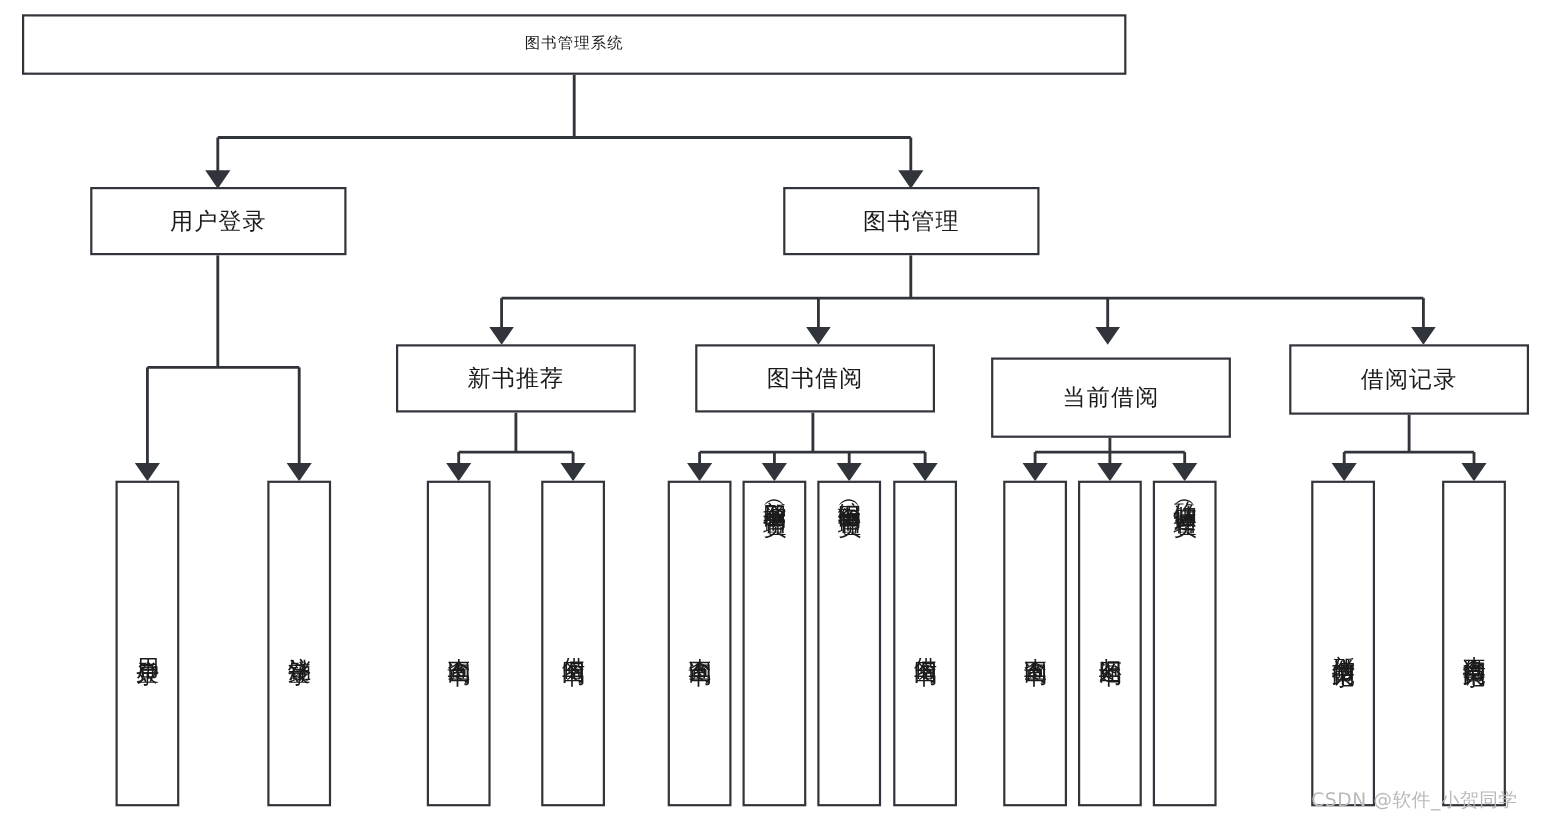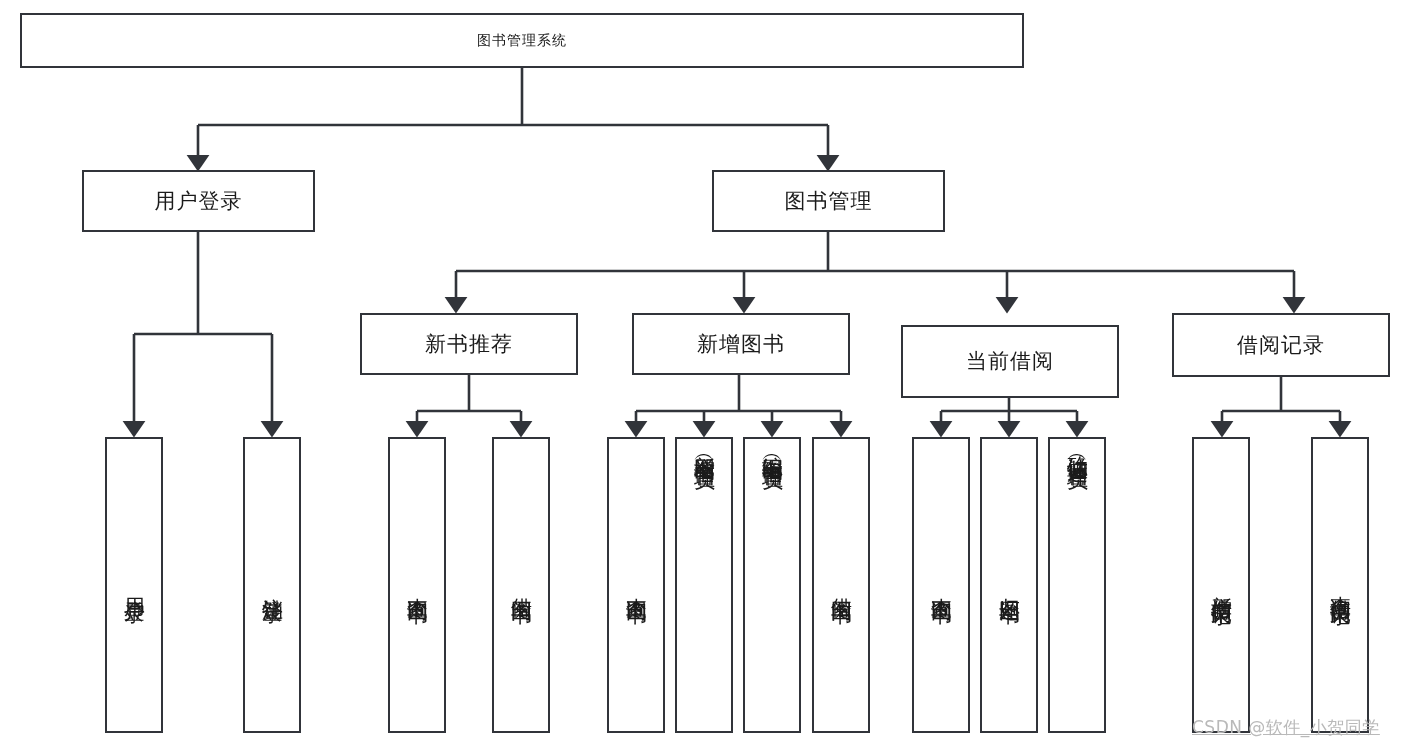--- a/index.html
+++ b/index.html
@@ -56,21 +56,20 @@
   }
   .node.leaf.vtop{align-items:flex-start;}
   .node.leaf.vmid{align-items:center;}
   .watermark{
     position:absolute;
     font-size:17px;
     color:#b9b9b9;
     letter-spacing:0.5px;
     white-space:nowrap;
     font-family:"DejaVu Sans","Liberation Sans",sans-serif;
-    text-decoration:underline;
   }
 </style>
 </head>
 <body>
 
 <div id="canvas">
 
   <svg class="wires" viewBox="0 0 1405 747" xmlns="http://www.w3.org/2000/svg">
     <defs>
       <marker id="ah" markerWidth="11" markerHeight="11" refX="1.2" refY="5.0" orient="auto" markerUnits="strokeWidth">
@@ -129,21 +128,21 @@
     <span class="lbl">用户登录</span>
   </div>
   <div class="node" style="left:360px;top:313px;width:218px;height:62px;">
     <span class="lbl">新书推荐</span>
   </div>
 
   <div class="node" style="left:712px;top:170px;width:233px;height:62px;">
     <span class="lbl">图书管理</span>
   </div>
   <div class="node" style="left:632px;top:313px;width:218px;height:62px;">
-    <span class="lbl">新增图书</span>
+    <span class="lbl">图书借阅</span>
   </div>
   <div class="node" style="left:901px;top:313px;width:218px;height:73px;margin-top:12px;">
     <span class="lbl">当前借阅</span>
   </div>
   <div class="node" style="left:1172px;top:313px;width:218px;height:64px;">
     <span class="lbl">借阅记录</span>
   </div>
 
   <div class="node leaf vmid" style="left:105px;top:437px;width:58px;height:296px;">
     <span class="lbl">用户登录</span>

